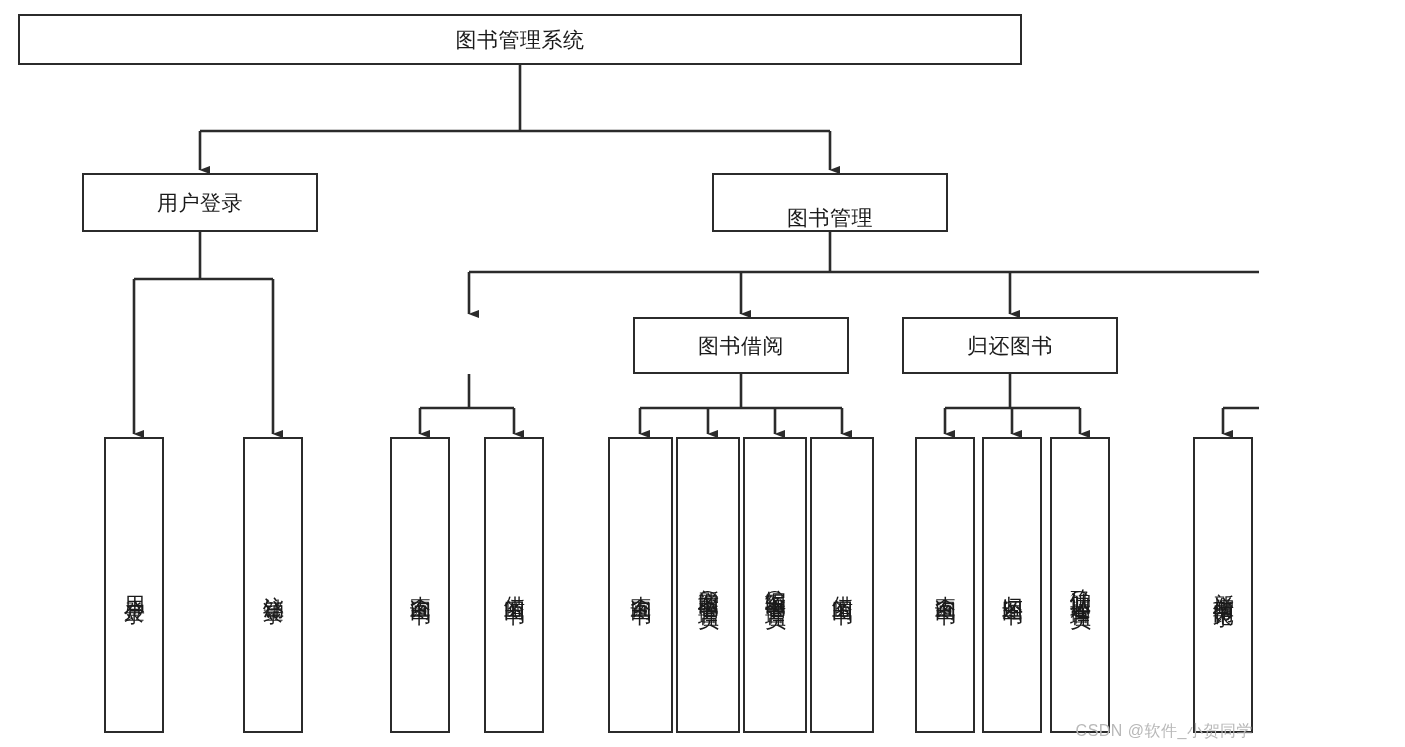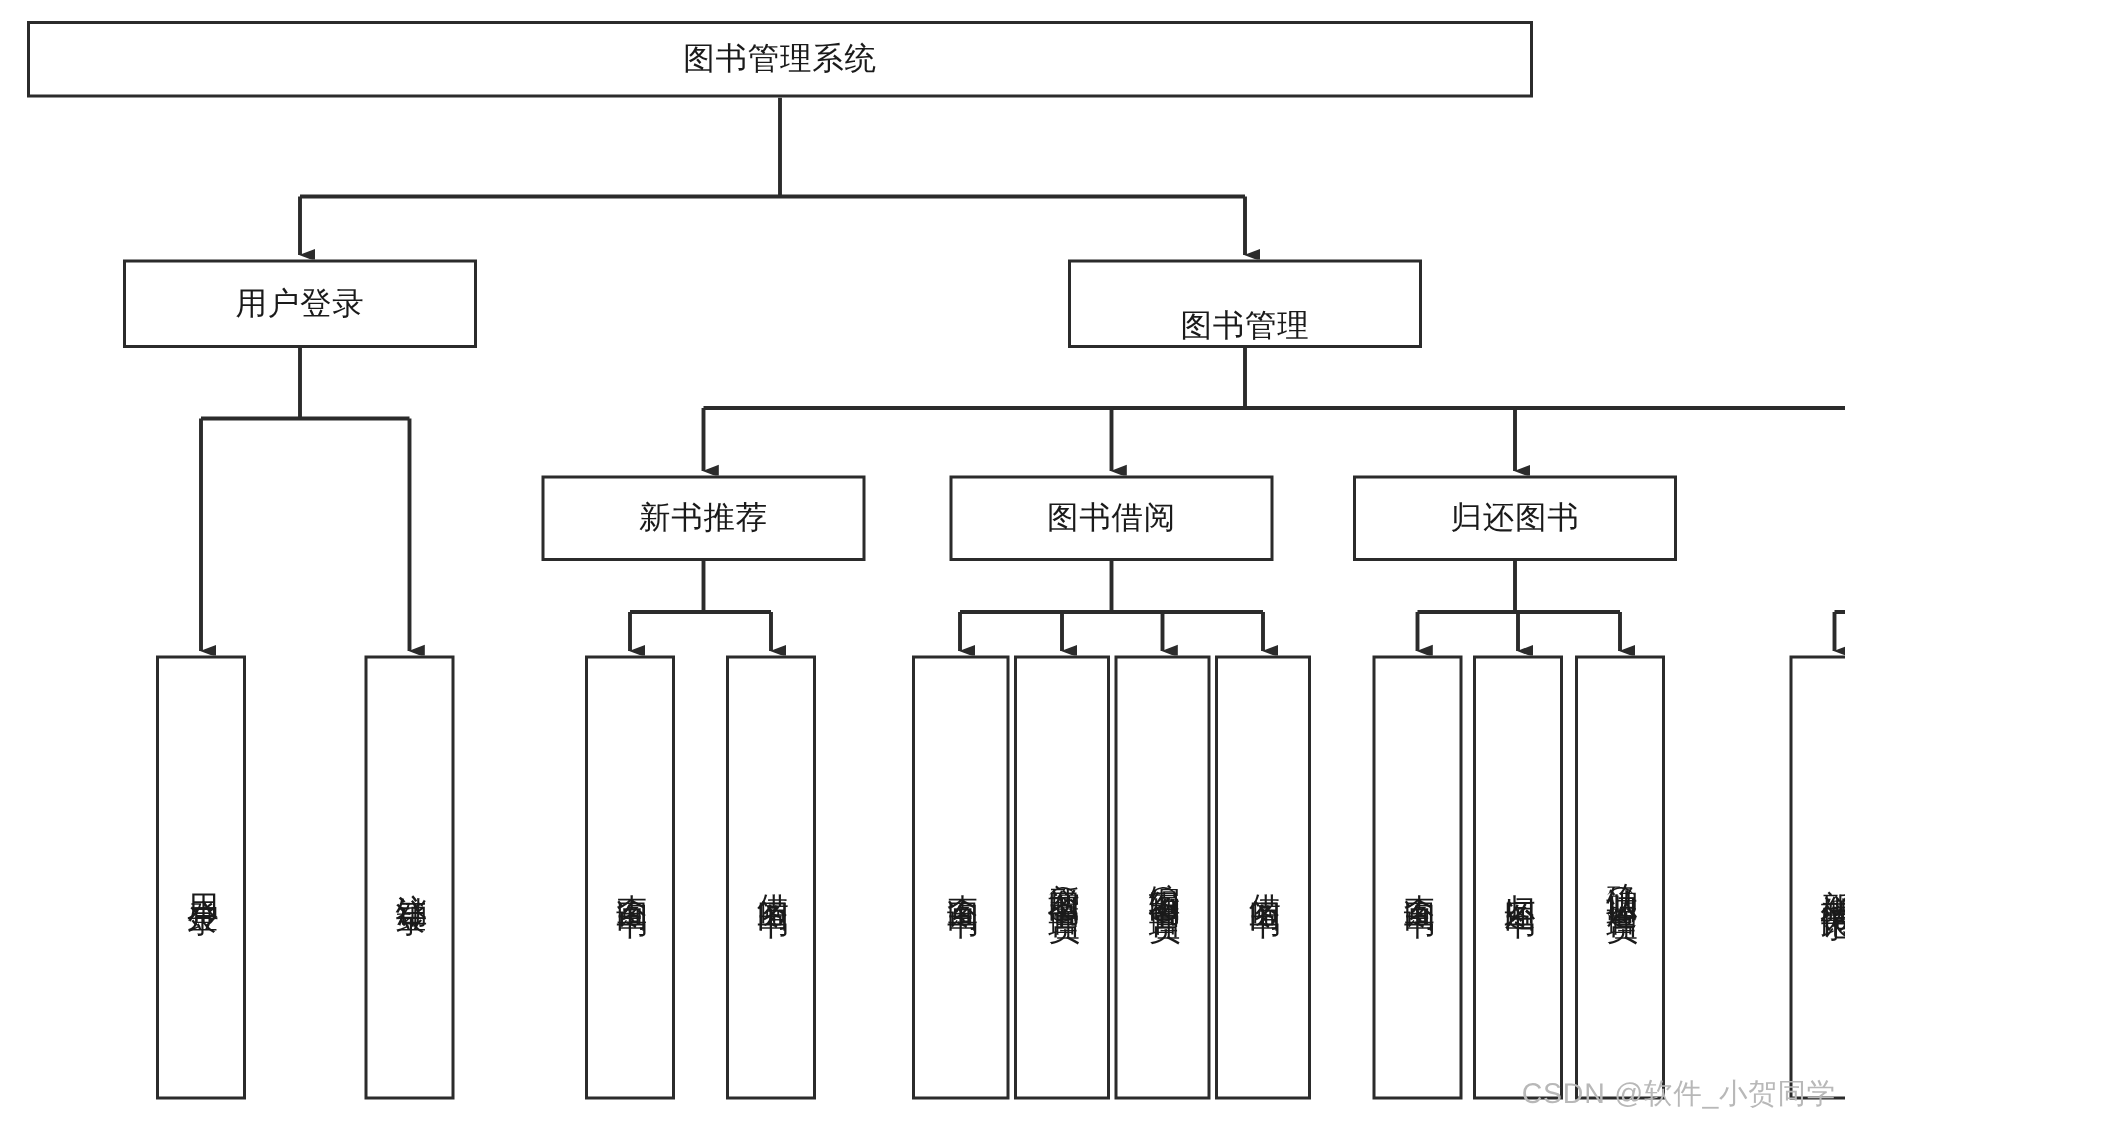--- a/index.html
+++ b/index.html
@@ -9,20 +9,21 @@
   }
   body {
     font-family: "Liberation Sans", "DejaVu Sans", sans-serif;
   }
   #canvas {
     position: relative;
     width: 1230px;
     height: 747px;
     background: #ffffff;
     overflow: hidden;
+    padding-left: 29px;
   }
   #edges {
     position: absolute;
     left: 0;
     top: 0;
     width: 1405px;
     height: 747px;
     pointer-events: none;
   }
   .node {
@@ -51,21 +52,21 @@
   }
   .node.vert .vlabel {
     writing-mode: vertical-rl;
     text-orientation: upright;
     display: block;
   }
   .watermark {
     position: absolute;
     right: 6px;
     bottom: 5px;
-    font-size: 19px;
+    font-size: 16px;
     color: #b8b8b8;
     letter-spacing: 0.5px;
     white-space: nowrap;
   }
 </style>
 </head>
 <body>
 
 <div id="canvas">
 
@@ -123,23 +124,20 @@
     <span>图书管理系统</span>
   </div>
 
   <div class="node horiz" style="left:82px; top:173px; width:236px; height:59px;">
     <span>用户登录</span>
   </div>
   <div class="node horiz" style="left:712px; top:173px; width:236px; height:59px;align-items:flex-end;">
     <span>图书管理</span>
   </div>
 
-  <div class="node horiz" style="left:361px; top:317px; width:216px; height:57px;">
-    <span>新书推荐</span>
-  </div>
   <div class="node horiz" style="left:633px; top:317px; width:216px; height:57px;">
     <span>图书借阅</span>
   </div>
   <div class="node horiz" style="left:902px; top:317px; width:216px; height:57px;">
     <span>归还图书</span>
   </div>
 
   <div class="node vert" style="left:104px; top:437px; width:60px; height:296px;">
     <span class="vlabel">用户登录</span>
   </div>

